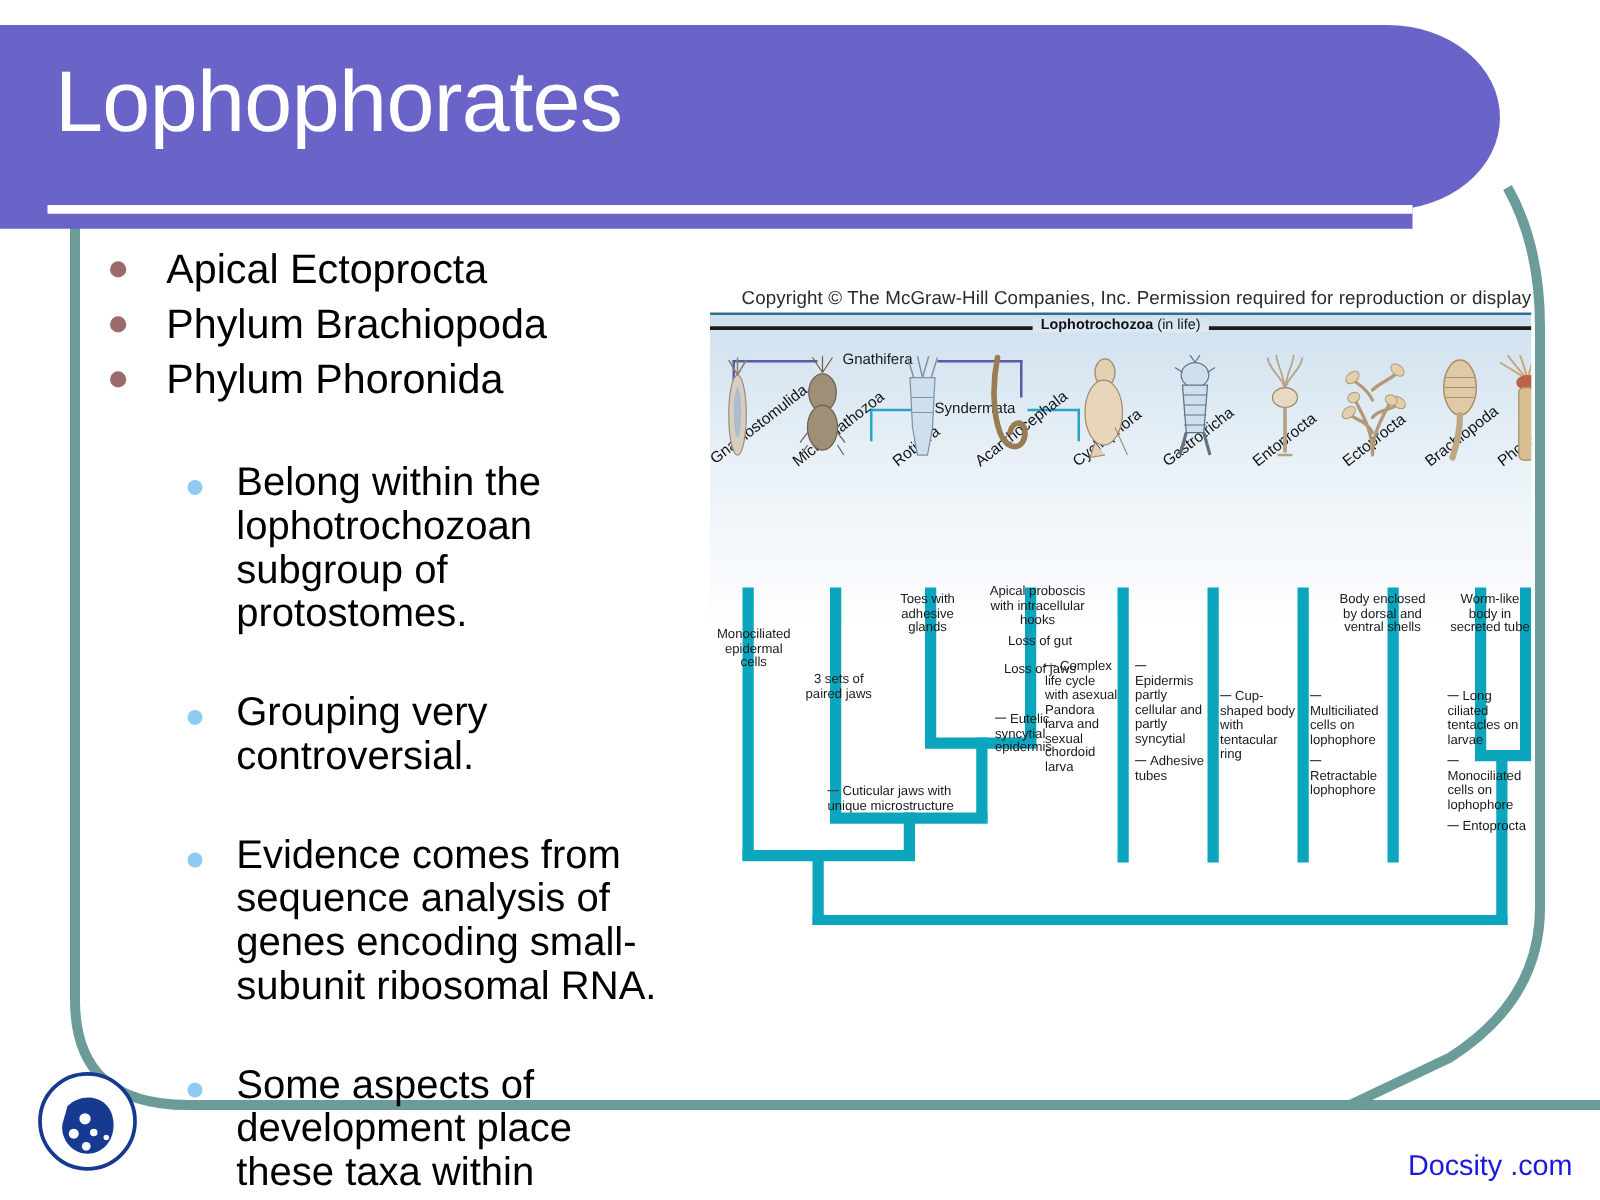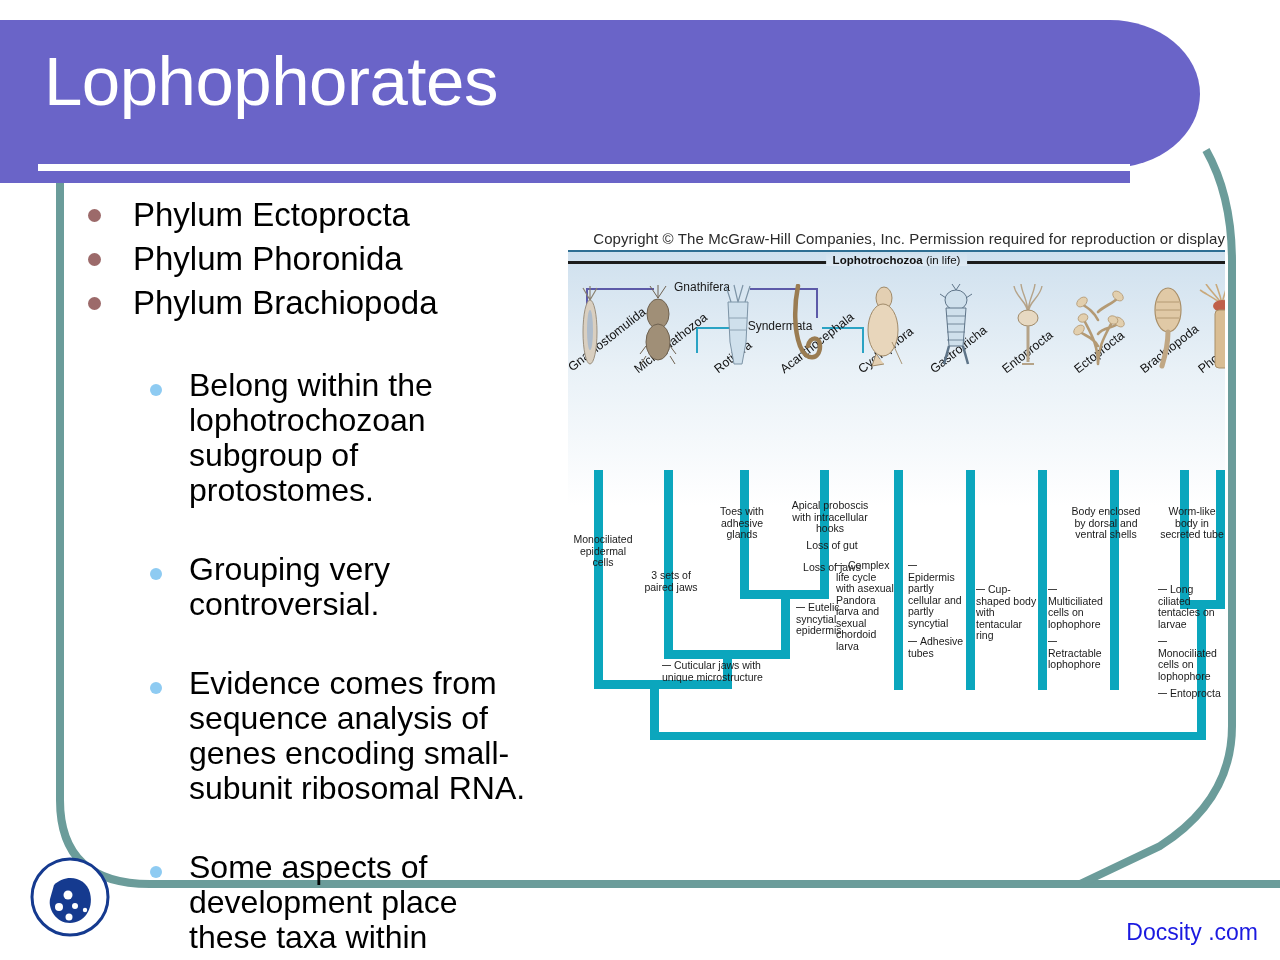--- a/index.html
+++ b/index.html
@@ -184,21 +184,20 @@
     position: absolute;
     bottom: 0;
     transform: translateX(-50%);
   }
 
   .annot {
     position: absolute;
     font-size: 10.5px;
     line-height: 11.5px;
     color: #1a1a1a;
-    margin-top: 32px;
   }
   .annot.center { text-align: center; }
   .annot .tick {
     display: inline-block;
     width: 9px; height: 1px;
     background: #444;
     vertical-align: 3px;
     margin-right: 3px;
   }
 
@@ -230,29 +229,29 @@
 </svg>
 
 <div class="header-band"></div>
 <div class="header-underline-band"></div>
 <div class="header-rule"></div>
 <div class="slide-title">Lophophorates</div>
 
 <div class="content">
   <div class="bullet-l1">
     <span class="dot"></span>
-    <span class="txt">Phylum Ectoprocta</span>
+    <span class="txt">Apical Ectoprocta</span>
   </div>
   <div class="bullet-l1">
     <span class="dot"></span>
+    <span class="txt">Phylum Brachiopoda</span>
+  </div>
+  <div class="bullet-l1">
+    <span class="dot"></span>
     <span class="txt">Phylum Phoronida</span>
-  </div>
-  <div class="bullet-l1">
-    <span class="dot"></span>
-    <span class="txt">Phylum Brachiopoda</span>
   </div>
   <div class="bullet-l2">
     <span class="dot"></span>
     <span class="txt">Belong within the lophotrochozoan subgroup of protostomes.</span>
   </div>
   <div class="bullet-l2">
     <span class="dot"></span>
     <span class="txt">Grouping very controversial.</span>
   </div>
   <div class="bullet-l2">

